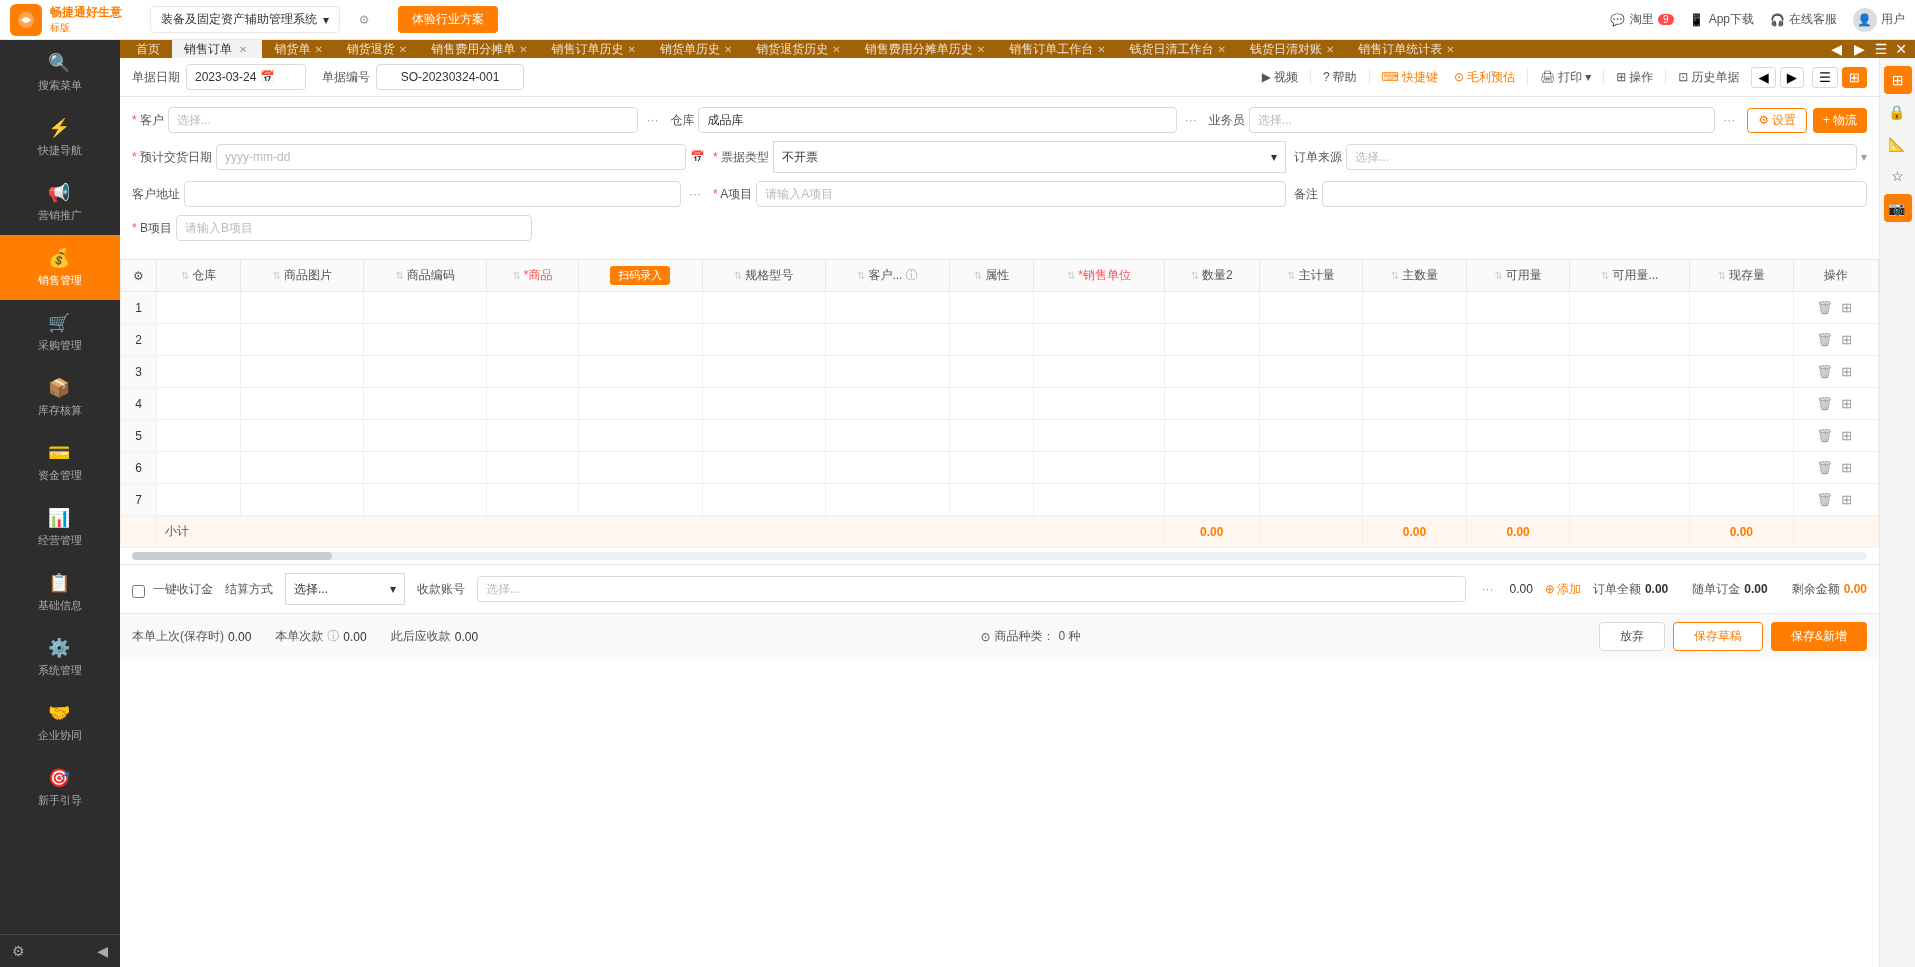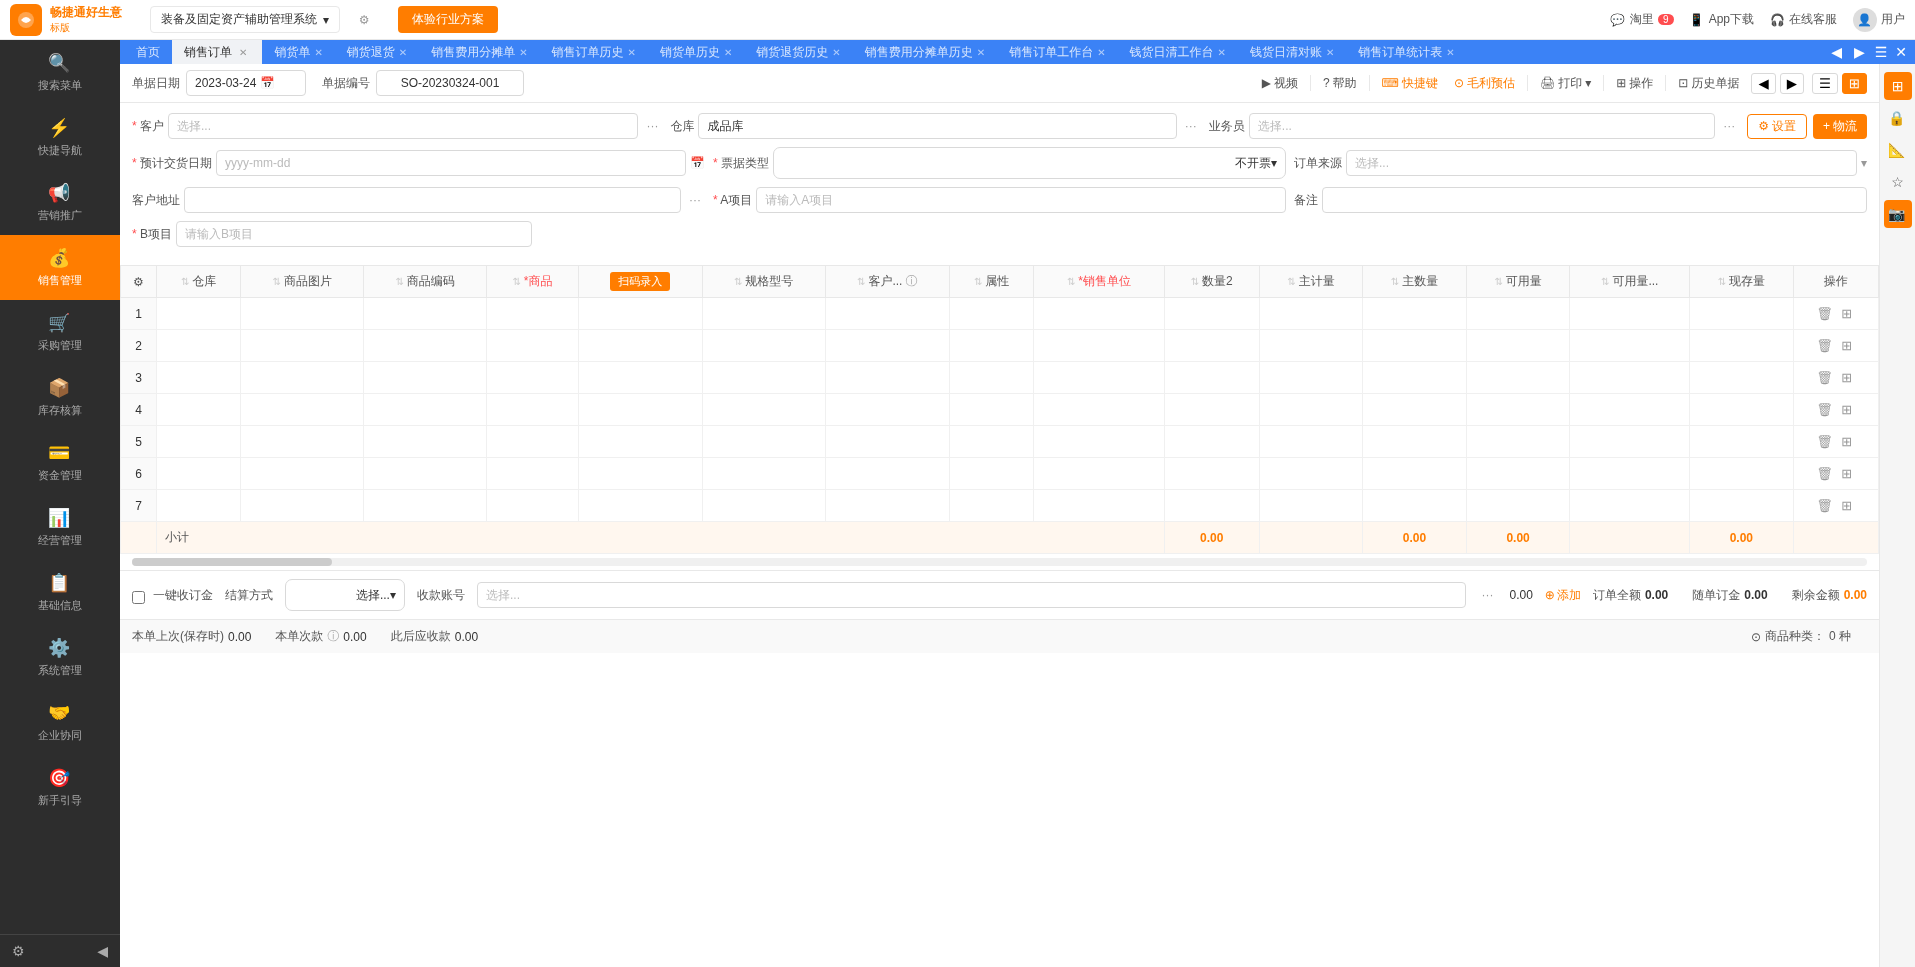--- a/index.html
+++ b/index.html
@@ -124,24 +124,24 @@
     .content-area {
       flex: 1;
       display: flex;
       flex-direction: column;
       overflow: hidden;
       background: #f0f2f5;
     }
 
     
     .tab-bar {
-      background: #3b82f6;
-      display: flex;
-      align-items: center;
-      height: 24px;
+      background: #a16207;
+      display: flex;
+      align-items: center;
+      height: 18px;
       padding: 0 4px;
       overflow: hidden;
     }
     .tab-item {
       padding: 0 12px;
       height: 36px;
       display: flex;
       align-items: center;
       gap: 4px;
       cursor: pointer;
@@ -285,27 +285,27 @@
       height: 26px;
       display: flex;
       align-items: center;
       gap: 4px;
       cursor: pointer;
       color: #333;
       min-width: 120px;
     }
     .form-select {
       border: 1px solid #d9d9d9;
-      border-radius: 7px;
+      border-radius: 0;
       padding: 15px 8px;
       font-size: 12px;
       height: 26px;
       display: flex;
       align-items: center;
-      justify-content: flex-end;
+      justify-content: space-between;
       cursor: pointer;
       color: #333;
       min-width: 100px;
       flex: 1;
     }
     .dots-btn {
       color: #999;
       cursor: pointer;
       padding: 0 4px;
     }
@@ -1104,20 +1104,25 @@
           </div>
           <div class="footer-stat">
             <span>此后应收款</span>
             <span class="val">0.00</span>
           </div>
           <div class="goods-count">
             <span>⊙</span>
             <span>商品种类：</span>
             <span>0 种</span>
           </div>
+          <div class="footer-actions">
+            <button class="btn-discard">放弃</button>
+            <button class="btn-save-draft">保存草稿</button>
+            <button class="btn-save-new">保存&amp;新增</button>
+          </div>
         </div>
       </div>
 
       <div class="right-panel">
         <div class="right-panel-btn active">⊞</div>
         <div class="right-panel-btn">🔒</div>
         <div class="right-panel-btn">📐</div>
         <div class="right-panel-btn">☆</div>
         <div class="right-panel-btn" style="background:#ff7d00;color:white;">📷</div>
       </div>

